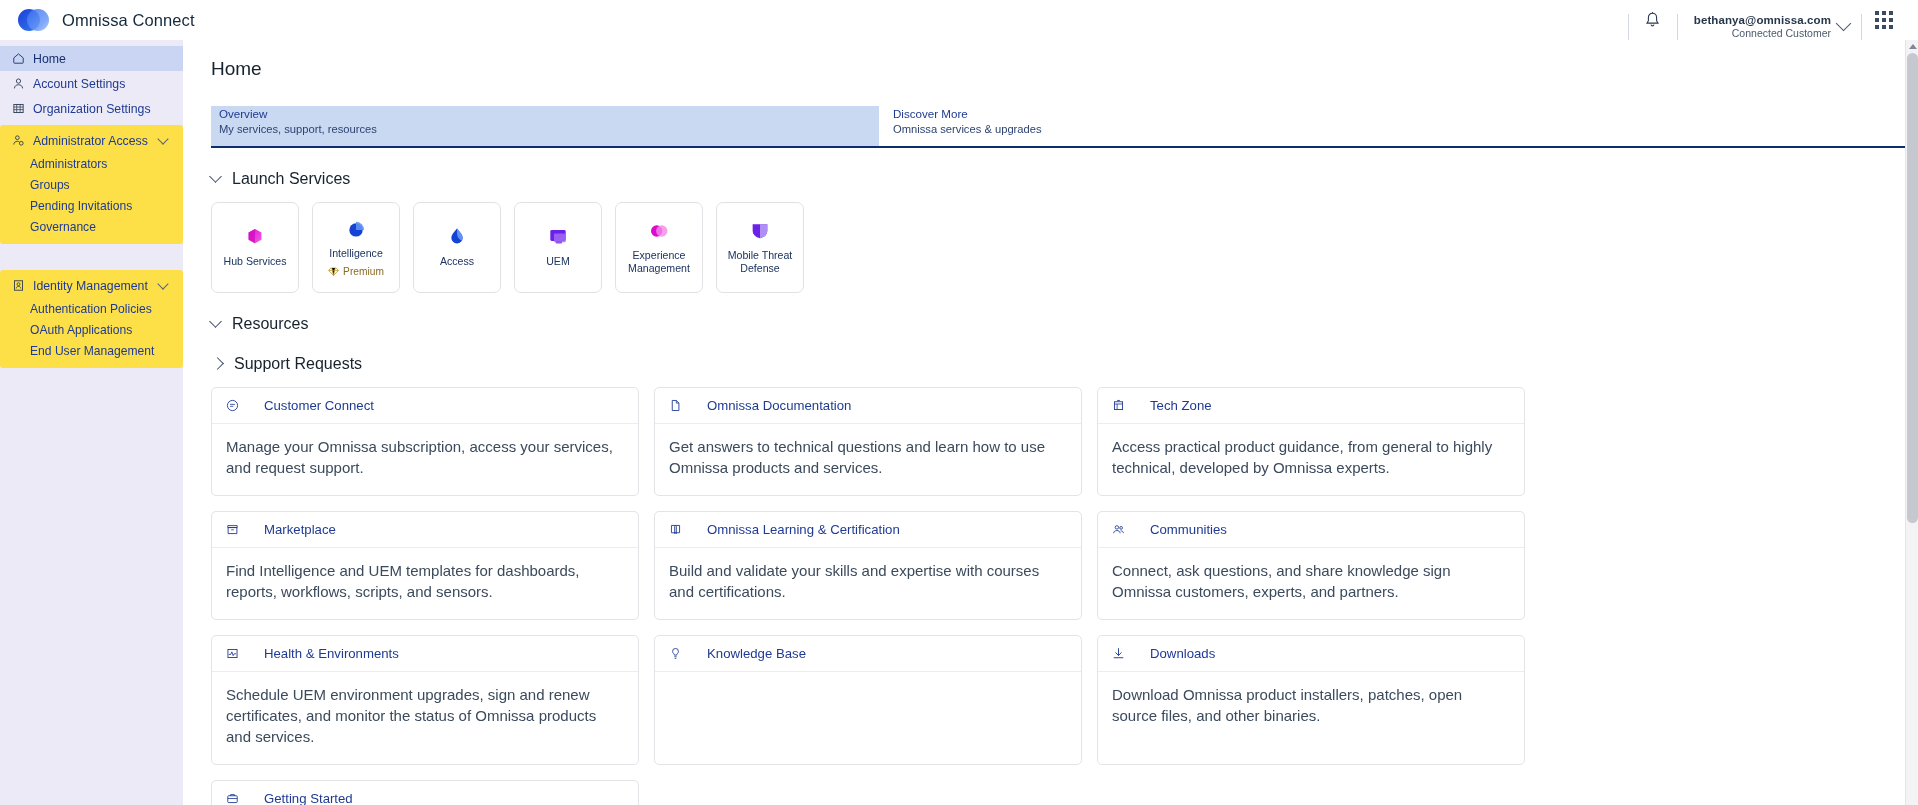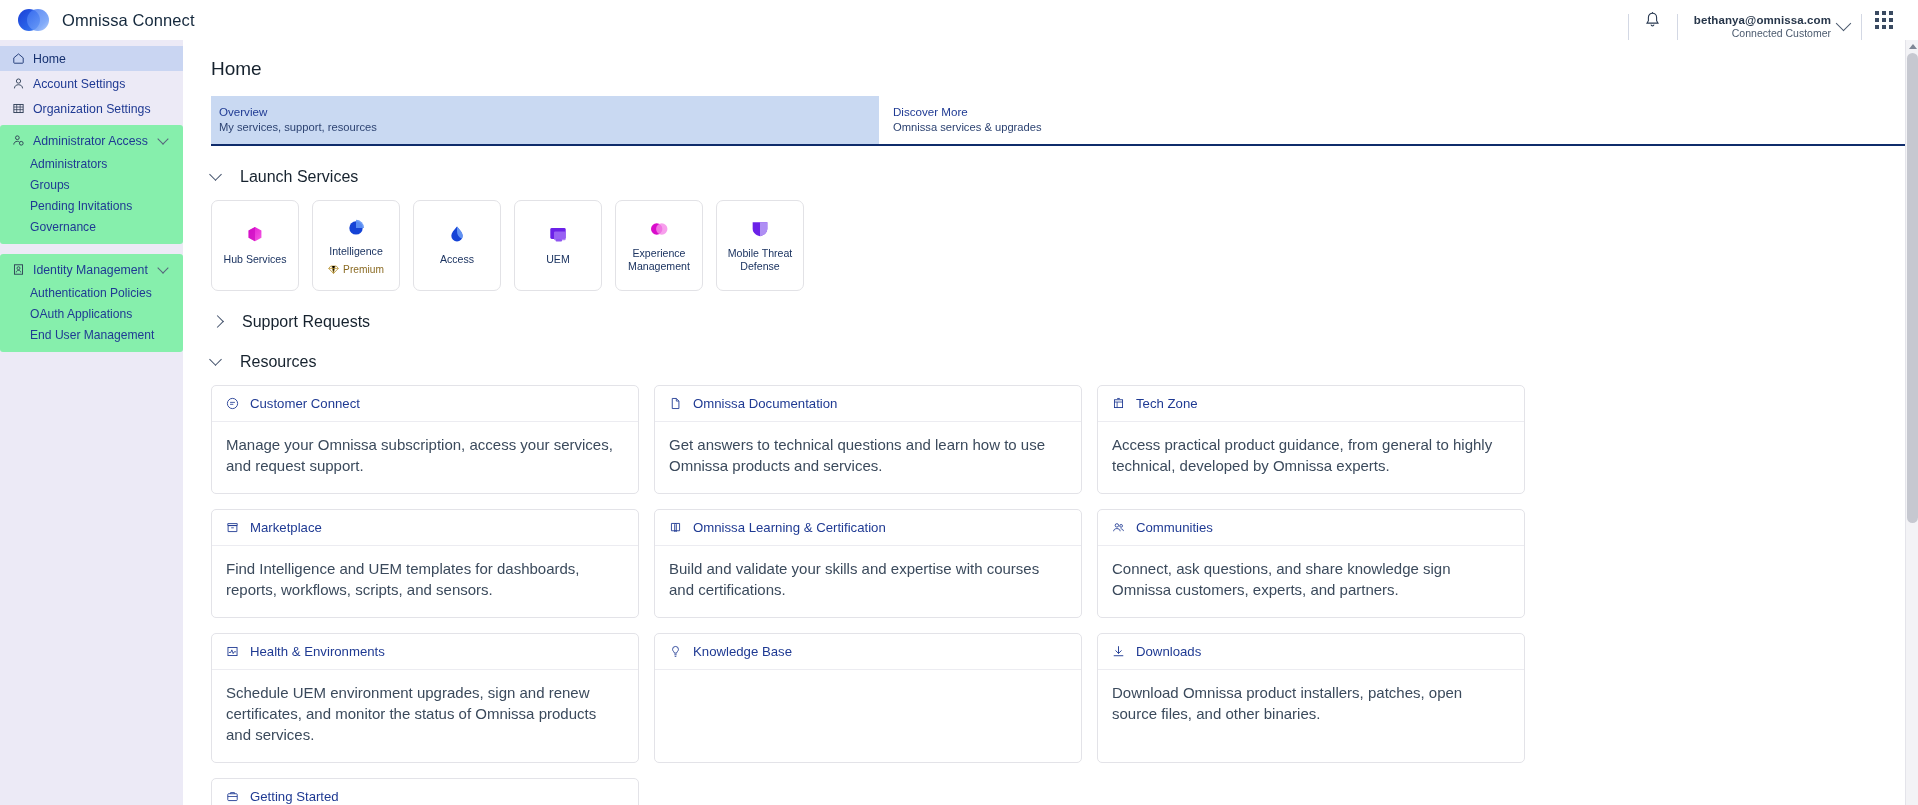--- a/index.html
+++ b/index.html
@@ -74,23 +74,23 @@
     position: relative;
   }
   .nav-item {
     display: flex; align-items: center; gap: 8px;
     height: 25px; padding: 0 10px 0 12px;
     color: #1f3a93; cursor: pointer; white-space: nowrap;
   }
   .nav-item.active { background: #c9d5f2; color: #15306f; }
   .nav-item .ico { width: 13px; height: 13px; flex: 0 0 13px; display: block; }
   .nav-group {
-    background: #86efac;
+    background: #fde047;
     border-radius: 3px;
-    margin: 4px 0 0 0;
+    margin: 4px 0 16px 0;
     padding: 3px 0 7px 0;
   }
   .nav-group .nav-item { color: #1f3a93; }
   .nav-head { justify-content: space-between; }
   .nav-head .left { display: flex; align-items: center; gap: 8px; }
   .caret {
     width: 8px; height: 8px; border-right: 1.4px solid #56657c; border-bottom: 1.4px solid #56657c;
     transform: rotate(45deg); margin-top: -4px; margin-right: 6px;
   }
   .sub-item {
@@ -104,31 +104,31 @@
     flex: 1; background: #ffffff;
     margin: 0; position: relative; overflow: hidden;
   }
   .page-title {
     font-size: 19px; color: #16222e; padding: 18px 0 0 28px; font-weight: normal;
   }
 
   
   .tabs { display: flex; margin: 16px 0 0 28px; border-bottom: 2px solid #0f2c6b; }
   .tab {
-    padding: 8px 0 9px 8px; cursor: pointer; line-height: 1.35;
+    padding: 0 0 9px 8px; cursor: pointer; line-height: 1.35; margin-top: 10px;
   }
   .tab.sel { background: #c9d9f2; }
   .tab-title { font-size: 11.6px; color: #1f3a93; }
   .tab-sub { font-size: 11.2px; color: #2d4372; }
   .tab-1 { width: 668px; }
   .tab-2 { width: 700px; padding-left: 14px; }
 
   
   .section-head {
-    display: flex; align-items: center; gap: 20px;
+    display: flex; align-items: center; gap: 12px;
     margin: 22px 0 0 28px; cursor: pointer;
   }
   .section-head h2 { font-size: 16px; font-weight: normal; color: #16222e; }
   .chev {
     width: 9px; height: 9px; border-right: 1.5px solid #41506a; border-bottom: 1.5px solid #41506a;
   }
   .chev.down { transform: rotate(45deg); margin-top: -5px; }
   .chev.right { transform: rotate(-45deg); margin-left: 2px; }
 
   
@@ -147,21 +147,21 @@
   
   .res-grid {
     display: grid; grid-template-columns: repeat(3, 428px);
     gap: 15px 15px; margin: 14px 0 0 28px;
   }
   .res-card {
     border: 1px solid #e3e3e8; border-radius: 5px; background: #fff;
     overflow: hidden;
   }
   .res-head {
-    display: flex; align-items: center; gap: 11px;
+    display: flex; align-items: center; gap: 25px;
     padding: 10px 14px 10px 14px;
     border-bottom: 1px solid #ececf1;
     cursor: pointer;
     text-align: center;
   }
   .res-head .rico { width: 13px; height: 13px; flex: 0 0 13px; }
   .res-title { font-size: 13.2px; color: #1f3a93; }
   .res-body { padding: 12px 14px 17px 14px; }
   .res-desc { font-size: 15px; color: #3b4a5c; line-height: 1.4; }
 
@@ -384,27 +384,27 @@
       <div class="svc-card">
         <svg class="svc-icon" viewBox="0 0 24 24">
           <path d="M4 4.6h16v7.1c0 4.3-3.4 6.9-8 8.3-4.6-1.4-8-4-8-8.3z" fill="#6b21e8"></path>
           <path d="M12 4.6h8v7.1c0 4.3-3.4 6.9-8 8.3z" fill="#b79bf5" opacity=".9"></path>
         </svg>
         <div class="svc-name">Mobile Threat Defense</div>
       </div>
     </div>
 
     <div class="section-head">
+      <div class="chev down"></div>
+      <h2>Resources</h2>
+    </div>
+
+    <div class="section-head">
       <div class="chev right"></div>
       <h2>Support Requests</h2>
-    </div>
-
-    <div class="section-head">
-      <div class="chev down"></div>
-      <h2>Resources</h2>
     </div>
 
     <div class="res-grid">
 
       <div class="res-card">
         <div class="res-head">
           <svg class="rico" viewBox="0 0 16 16">
             <circle cx="8" cy="8" r="6.3" fill="none" stroke="#1f3a93" stroke-width="1.1"></circle>
             <path d="M5 6.6h6M5 9h4" stroke="#1f3a93" stroke-width="1"></path>
           </svg>

